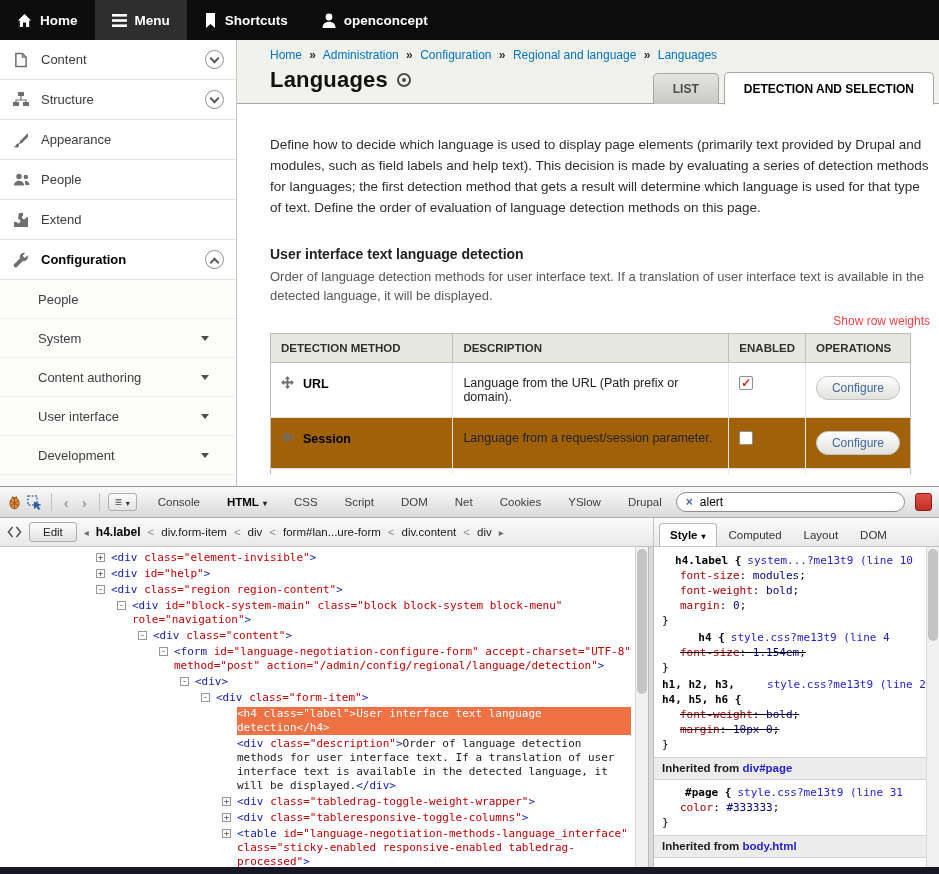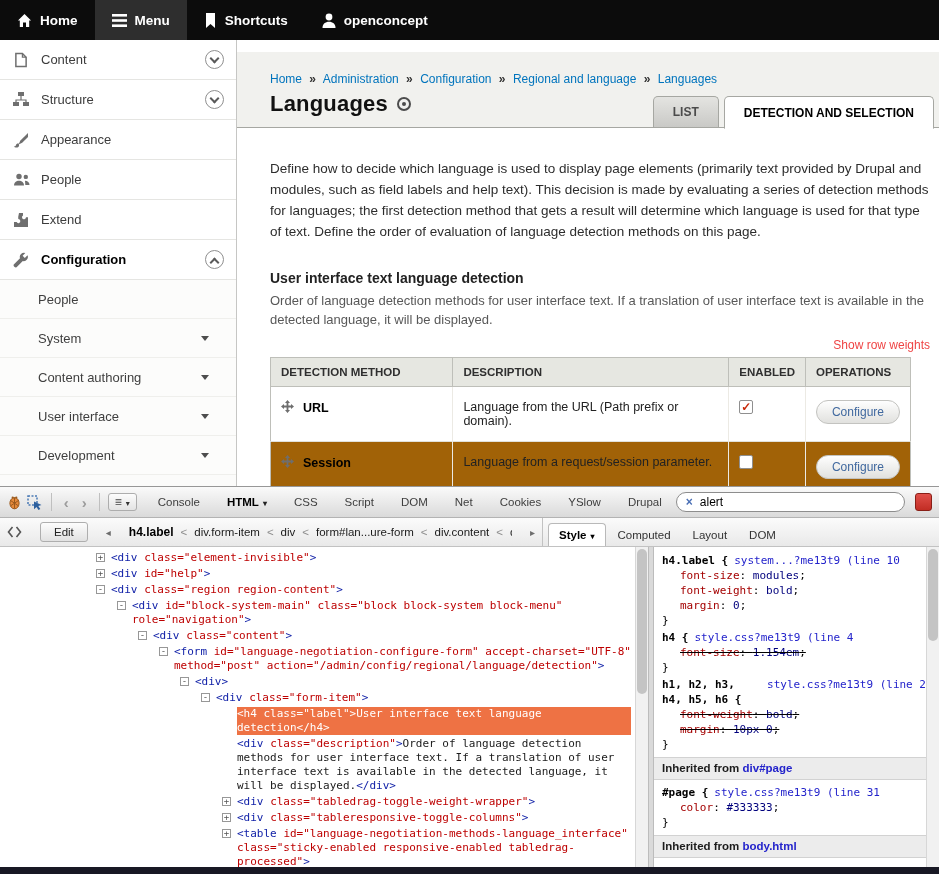--- a/index.html
+++ b/index.html
@@ -33,34 +33,34 @@
   .chev { position:absolute; width:7px; height:7px; border-right:2px solid #5a5a5a; border-bottom:2px solid #5a5a5a; }
   .chev.down { left:5px; top:4px; transform:rotate(45deg); }
   .chev.up { left:5px; top:8px; transform:rotate(-135deg); }
   .sb-sub { background:#fcfcfb; }
   .sb-subitem { height:39px; display:flex; align-items:center; padding:0 28px 0 38px;
     font-size:13px; color:#3f3f3f; border-bottom:1px solid #efefec; cursor:pointer; position:relative; }
   .tri { position:absolute; right:27px; top:17px; width:0; height:0;
     border:4px solid transparent; border-top:5px solid #4d4d4d; }
 
   
-  .main { position:absolute; left:237px; top:52px; width:702px; height:446px;
+  .main { position:absolute; left:237px; top:28px; width:702px; height:446px;
     background:#fff; overflow:hidden; }
   .page-header { background:#f1f1ee; border-bottom:1px solid #a6a7a2; height:76px;
     position:relative; padding:20px 10px 0 33px; }
   .breadcrumb { font-size:12px; color:#2b2b2b; }
   .breadcrumb a { color:#0074bd; text-decoration:none; cursor:pointer; }
   .bc-sep { margin:0 4px; color:#333; font-weight:bold; }
   .title-row { display:flex; align-items:center; gap:9px; margin-top:5px; }
   .page-title { font-size:22px; font-weight:bold; color:#111; letter-spacing:.2px; }
   .help-dot { width:14px; height:14px; border:2px solid #4c4c4c; border-radius:50%;
     position:relative; cursor:pointer; }
   .help-dot::after { content:""; position:absolute; left:3px; top:3px; width:4px; height:4px;
     background:#4c4c4c; border-radius:50%; }
-  .tabs { position:absolute; right:5px; bottom:-1px; display:flex; align-items:flex-start; }
+  .tabs { position:absolute; right:5px; bottom:-1px; display:flex; align-items:center; }
   .tab { height:31px; display:flex; align-items:center; padding:0 19px;
     font-size:12px; font-weight:bold; color:#4b4b4b; text-decoration:none; cursor:pointer;
     background:linear-gradient(#e4e4e1,#c9c9c6); border:1px solid #a6a7a2; border-bottom:none;
     border-radius:5px 5px 0 0; margin-left:5px; }
   .tab.active { background:#fff; color:#000; height:33px; border-bottom:1px solid #fff; margin-bottom:-1px; z-index:2; }
   .content-body { padding:31px 9px 0 33px; }
   .intro { font-size:13.5px; line-height:1.55; color:#2d2d2d; max-width:662px; }
   .sec-h { font-size:14px; font-weight:bold; color:#222; margin-top:27px; }
   .sec-d { font-size:13px; line-height:1.45; color:#585858; margin-top:6px; max-width:662px; }
   .weights { text-align:right; font-size:12px; margin-top:9px; width:660px; }
@@ -99,21 +99,21 @@
   .fb-search { margin-left:auto; width:264px; height:20px; border:1px solid #8d8d8d;
     border-radius:11px; background:#fff; display:flex; align-items:center; padding:0 9px; gap:7px;
     font-size:12px; cursor:text; }
   .fb-search .x { color:#4a6fb5; font-weight:bold; font-size:12px; cursor:pointer; }
   .fb-search .sv { color:#000; }
   .fb-red { width:17px; height:18px; background:linear-gradient(#e0504a,#c22d24);
     border:1px solid #891f17; border-radius:3px; margin-left:5px; cursor:pointer; flex:none; }
 
   .fb-row2 { height:29px; display:flex; background:linear-gradient(#fbfbfb,#e9e9e9);
     border-bottom:1px solid #c2c2c2; }
-  .fb-row2-left { width:543px; display:flex; align-items:center; padding:0 7px; gap:18px;
+  .fb-row2-left { width:654px; display:flex; align-items:center; padding:0 7px; gap:7px;
     border-right:1px solid #c2c2c2; overflow:hidden; }
   .fb-edit { font-size:11.5px; color:#222; padding:3px 13px; border:1px solid #aeaeae; border-radius:3px;
     background:linear-gradient(#fdfdfd,#e2e2e2); cursor:pointer; font-family:"Liberation Sans",sans-serif; }
   .crumb-arrow { color:#6d6d6d; font-size:10px; }
   .fb-path { display:flex; align-items:center; gap:7px; font-size:11.5px; white-space:nowrap; overflow:hidden; }
   .crumb { color:#1b1b1b; cursor:pointer; }
   .crumb.sel { font-weight:bold; color:#000; font-size:12px; }
   .crumb-sep { color:#8d8d8d; }
   .fb-row2-right { flex:1; display:flex; align-items:flex-end; padding:0 5px; gap:2px; }
   .side-tab { font-size:11.5px; color:#333; padding:5px 10px; cursor:pointer; }
@@ -136,21 +136,21 @@
   .t-code.hl .tk-tag, .t-code.hl .tk-attr, .t-code.hl .tk-txt { color:#fff; }
   .fb-vscroll { position:absolute; right:0; top:0; bottom:0; width:13px; background:#f1f1f1;
     border-left:1px solid #d7d7d7; cursor:pointer; }
   .fb-vscroll .thumb { position:absolute; left:1px; right:1px; top:2px; height:145px;
     background:#c4c4c4; border-radius:6px; }
   .fb-vscroll .thumb.t2 { height:92px; }
   .fb-splitter { width:6px; background:#dadada; border-left:1px solid #bcbcbc; border-right:1px solid #bcbcbc; cursor:col-resize; }
   .fb-style-wrap { flex:1; position:relative; background:#fff; overflow:hidden; }
   .fb-style { position:absolute; left:0; right:13px; top:4px; bottom:0; padding-left:8px;
     font-family:"DejaVu Sans Mono", monospace; font-size:11px; line-height:15px; overflow:hidden; }
-  .rule-head { display:flex; justify-content:flex-start; gap:6px; margin-top:2px; }
+  .rule-head { display:flex; justify-content:center; gap:6px; margin-top:2px; }
   .rule-sel { color:#000; font-weight:bold; }
   .rule-file { color:#2323cb; white-space:nowrap; cursor:pointer; }
   .prop-line { padding-left:18px; color:#000; cursor:pointer; }
   .p-name { color:#a40000; }
   .p-val { color:#00007d; }
   .prop-line.struck { text-decoration:line-through; }
   .rule-close { color:#000; }
   .inh-bar { background:#ececec; border-top:1px solid #d2d2d2; border-bottom:1px solid #d2d2d2;
     margin:5px -13px 5px -8px; padding:3px 8px; font-family:"Liberation Sans",sans-serif;
     font-size:11.5px; font-weight:bold; color:#1c1c1c; }

